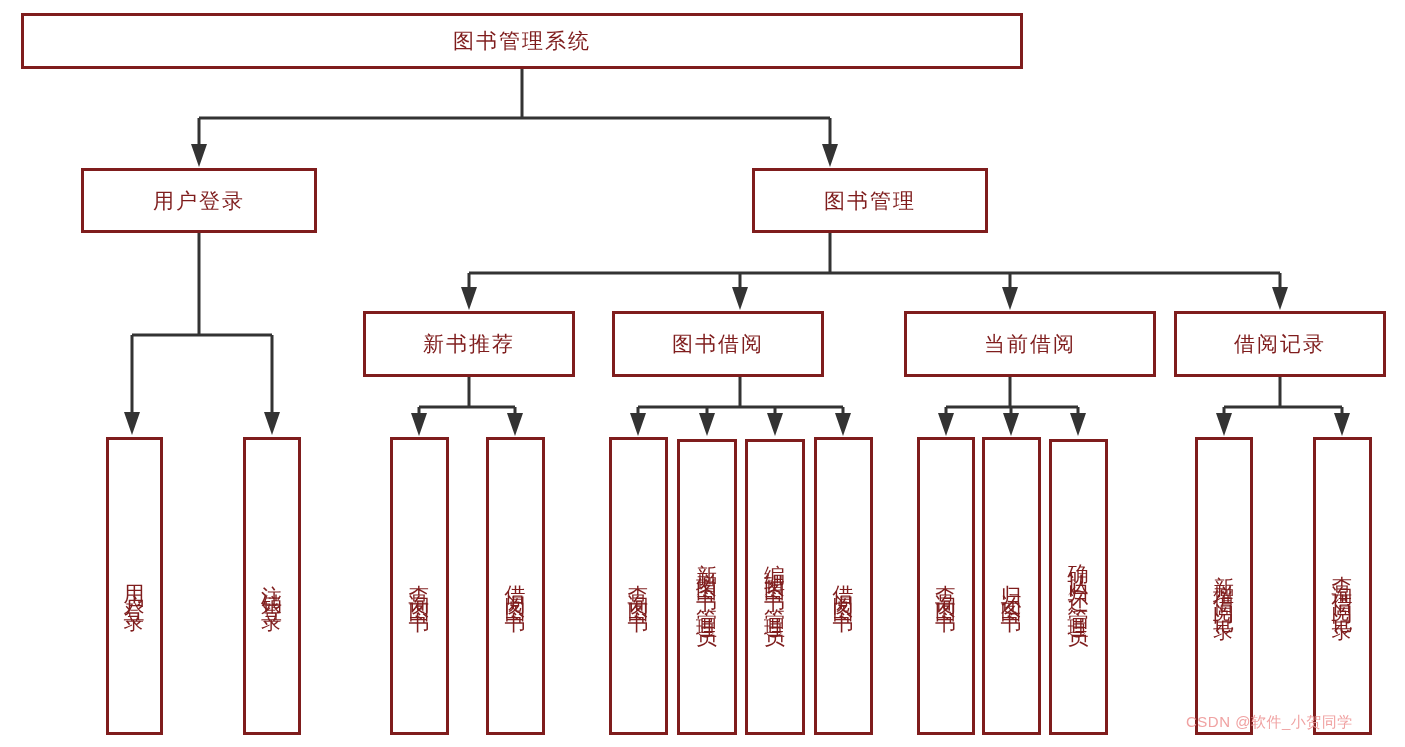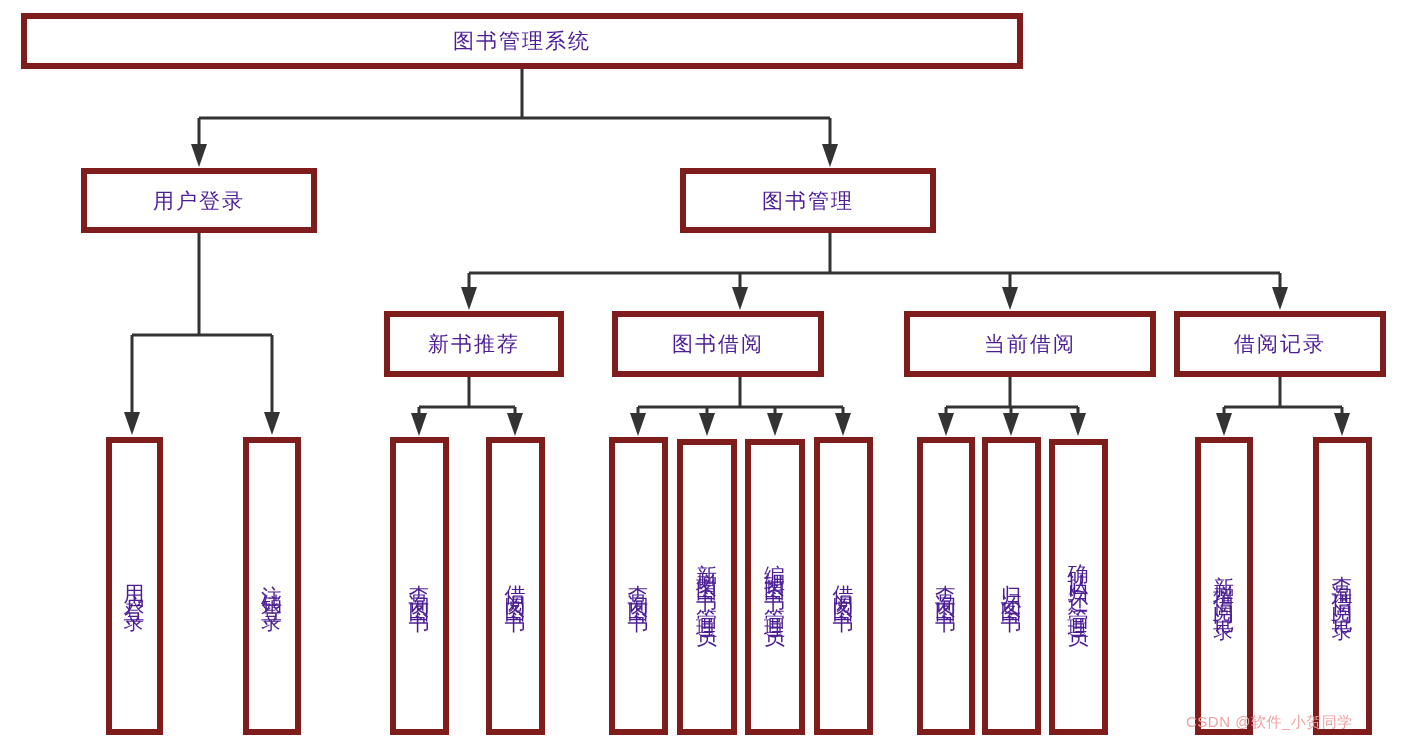--- a/index.html
+++ b/index.html
@@ -4,22 +4,22 @@
 <style>
   html,body{margin:0;padding:0;background:#ffffff;}
   #canvas{
     position:relative;width:1405px;height:747px;background:#ffffff;overflow:hidden;
     font-family:"Liberation Sans","DejaVu Sans",sans-serif;
   }
   #connectors{position:absolute;left:0;top:0;width:1405px;height:747px;}
   #connectors path{fill:none;stroke:#333333;stroke-width:3;}
   #connectors polygon{fill:#333333;stroke:none;}
   .box{
-    position:absolute;box-sizing:border-box;border:6px solid #7f1d1d;background:#ffffff;
-    display:flex;align-items:center;justify-content:center;color:#4c1d95;
+    position:absolute;box-sizing:border-box;border:3px solid #7f1d1d;background:#ffffff;
+    display:flex;align-items:center;justify-content:center;color:#7f1d1d;
   }
   .box.h span{font-size:21px;letter-spacing:2px;white-space:nowrap;}
   .box.v span{
     writing-mode:vertical-rl;font-size:21px;letter-spacing:9px;line-height:1;
     white-space:nowrap;
   }
   #watermark{
     position:absolute;left:1186px;top:713px;font-size:15px;color:#f0a2a2;
     white-space:nowrap;letter-spacing:0.5px;
   }
@@ -79,25 +79,25 @@
     </g>
   </svg>
 
   <div class="box h" style="left:21px;top:13px;width:1002px;height:56px">
     <span>图书管理系统</span>
   </div>
 
   <div class="box h" style="left:81px;top:168px;width:236px;height:65px">
     <span>用户登录</span>
   </div>
-  <div class="box h" style="left:680px;top:168px;width:256px;height:65px">
+  <div class="box h" style="left:752px;top:168px;width:236px;height:65px">
     <span>图书管理</span>
   </div>
 
-  <div class="box h" style="left:384px;top:311px;width:180px;height:66px">
+  <div class="box h" style="left:363px;top:311px;width:212px;height:66px">
     <span>新书推荐</span>
   </div>
   <div class="box h" style="left:612px;top:311px;width:212px;height:66px">
     <span>图书借阅</span>
   </div>
   <div class="box h" style="left:904px;top:311px;width:252px;height:66px">
     <span>当前借阅</span>
   </div>
   <div class="box h" style="left:1174px;top:311px;width:212px;height:66px">
     <span>借阅记录</span>

